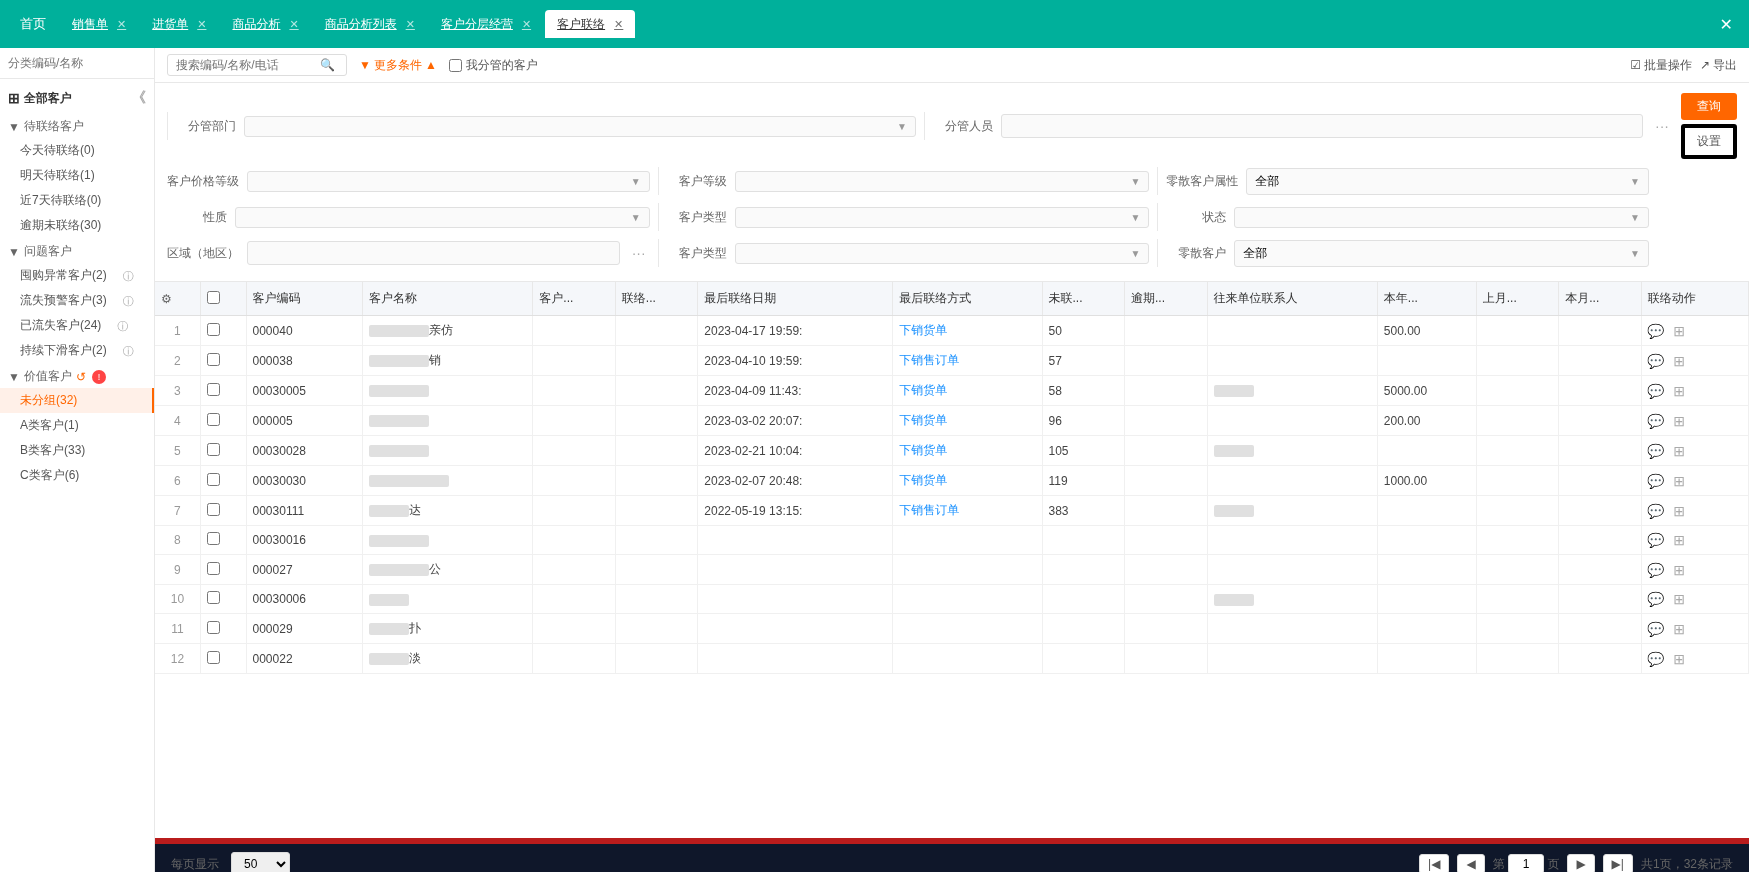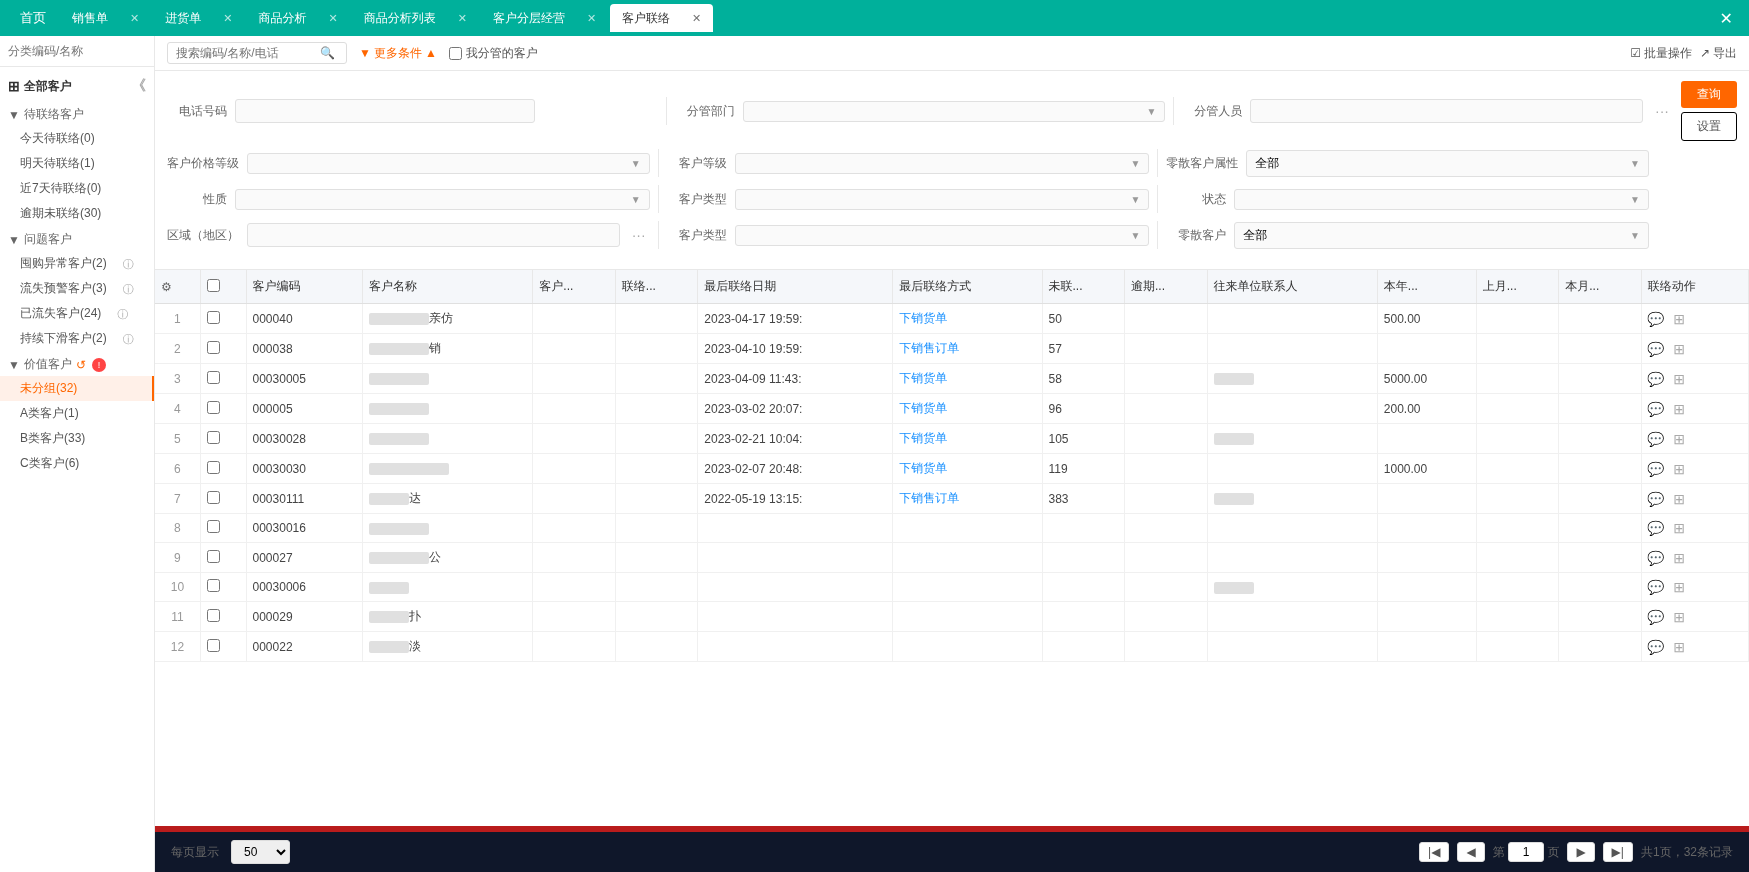--- a/index.html
+++ b/index.html
@@ -3,35 +3,36 @@
   <meta charset="utf-8">
   <style>
     * { box-sizing: border-box; margin: 0; padding: 0; font-family: 'Microsoft YaHei', Arial, sans-serif; font-size: 12px; }
     body { background: #f5f5f5; overflow: hidden; }
 
     
     .top-nav {
       display: flex;
       align-items: center;
       background: #00b09b;
-      height: 36px;
+      height: 48px;
       padding: 0 8px;
       gap: 2px;
     }
     .top-nav .nav-tab {
       display: flex;
       align-items: center;
       padding: 0 12px;
       height: 28px;
       border-radius: 4px 4px 0 0;
       cursor: pointer;
       color: #fff;
       font-size: 13px;
-      gap: 22px;
+      gap: 9px;
       white-space: nowrap;
+      text-decoration: underline;
     }
     .top-nav .nav-tab.active {
       background: #fff;
       color: #333;
     }
     .top-nav .nav-tab .close-icon {
       font-size: 11px;
       opacity: 0.7;
       cursor: pointer;
     }
@@ -214,21 +215,21 @@
       background: #fff;
       border-bottom: 1px solid #e8e8e8;
       padding: 10px 12px;
     }
     .filter-row {
       display: flex;
       align-items: center;
       margin-bottom: 8px;
       gap: 8px;
     }
-    .filter-row:last-child { margin-bottom: 10px; }
+    .filter-row:last-child { margin-bottom: 4px; }
     .filter-label {
       white-space: nowrap;
       color: #666;
       min-width: 60px;
       text-align: right;
     }
     .filter-input {
       flex: 1;
       border: 1px solid #e0e0e0;
       border-radius: 3px;
@@ -258,21 +259,21 @@
       color: #fff;
       border: none;
       border-radius: 3px;
       padding: 5px 16px;
       cursor: pointer;
       font-size: 12px;
     }
     .reset-btn {
       background: #fff;
       color: #555;
-      border: 1px solid #000000;
+      border: 4px solid #000000;
       border-radius: 3px;
       padding: 5px 12px;
       cursor: pointer;
       font-size: 12px;
     }
     .filter-actions {
       display: flex;
       flex-direction: column;
       gap: 4px;
       margin-left: auto;
@@ -538,24 +539,20 @@
         <div class="export-btn">
           <span>↗</span>
           <span>导出</span>
         </div>
       </div>
     </div>
 
     <div class="advanced-filter">
 
       <div class="filter-row">
-        <div class="filter-field-group">
-          <span class="filter-label">电话号码</span>
-          <input class="filter-input" type="text" style="max-width: 300px;">
-        </div>
         <div class="filter-divider"></div>
         <div class="filter-field-group">
           <span class="filter-label">分管部门</span>
           <div class="filter-select" style="flex:1;">
             <span></span>
             <span class="chevron">▼</span>
           </div>
         </div>
         <div class="filter-divider"></div>
         <div class="filter-field-group">

